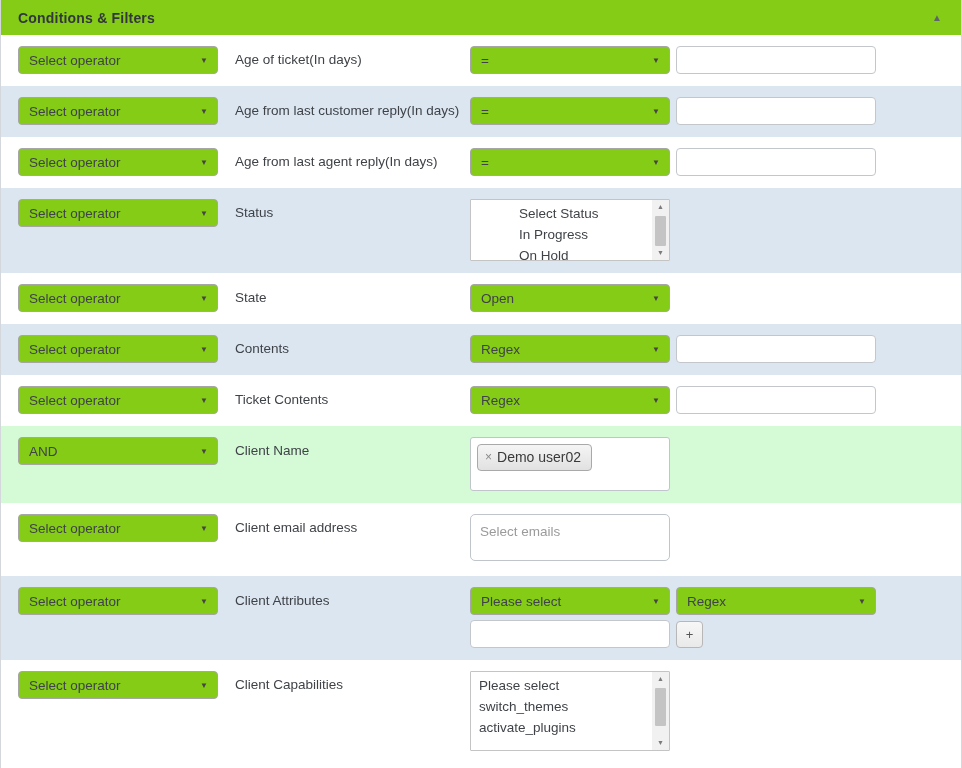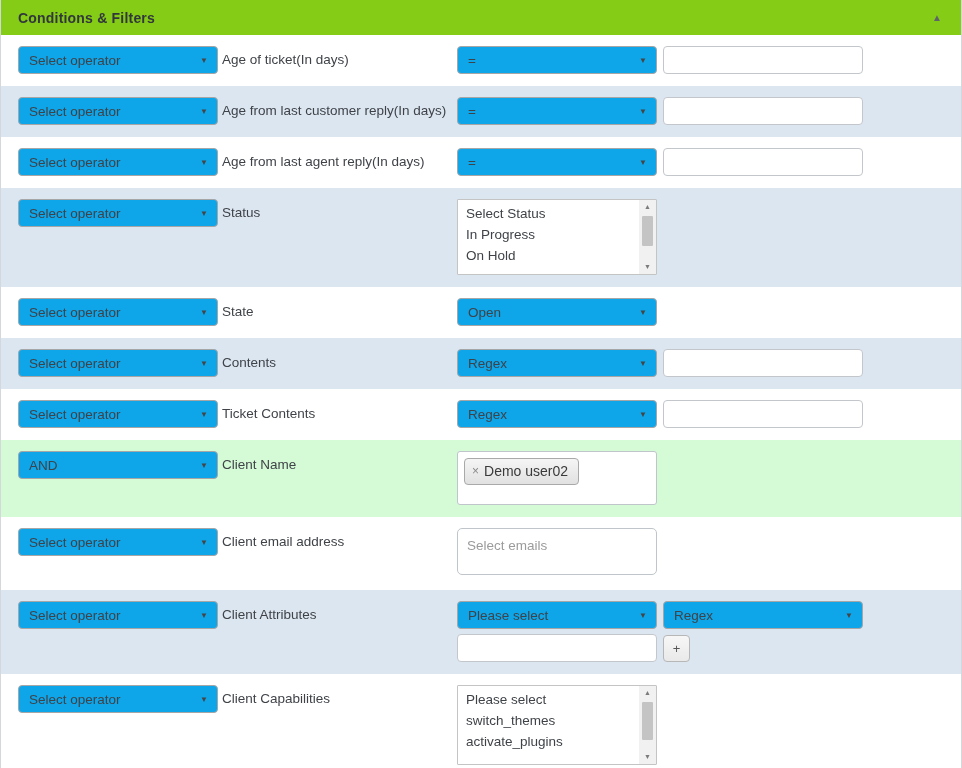--- a/index.html
+++ b/index.html
@@ -8,38 +8,38 @@
   .panel { width:962px; height:768px; border-left:1px solid #d4d8dc; border-right:1px solid #d4d8dc; }
   .panel-header { height:35px; background:#84cc16; display:flex; align-items:center;
     padding:0 19px 0 17px; cursor:pointer; }
   .panel-title { font-weight:bold; font-size:14px; color:#32373c; flex:1; letter-spacing:.2px; }
   .collapse-arrow { font-size:10px; color:#5f646b; }
 
   .row { display:flex; align-items:flex-start; padding:11px 17px 12px 17px; background:#fff; }
   .row.blue  { background:#dce6f1; }
   .row.green { background:#d5fbd6; }
 
-  .sel { height:28px; background:#0ea5e9; border:1px solid #a6a6a6; border-radius:4px;
+  .sel { height:28px; background:#84cc16; border:1px solid #a6a6a6; border-radius:4px;
     display:flex; align-items:center; padding:0 9px 0 10px; font-size:13.5px; color:#3f4348;
     cursor:pointer; }
   .sel .caret { margin-left:auto; font-size:8px; color:#454545; padding-left:6px; }
   .op-col { flex:0 0 200px; }
   .op-col .sel { width:200px; }
-  .row-label { flex:0 0 235px; margin-left:4px; line-height:28px; font-size:13.5px; color:#3f4348; }
+  .row-label { flex:0 0 235px; margin-left:17px; line-height:28px; font-size:13.5px; color:#3f4348; }
 
   .controls { display:flex; flex-direction:column; gap:5px; }
   .ctl-line { display:flex; gap:6px; }
   .vsel { width:200px; }
   .vinput { width:200px; height:28px; border:1px solid #c3c7cc; border-radius:4px;
     padding:0 8px; font-family:"Liberation Sans", sans-serif; font-size:13.5px; color:#333;
     background:#fff; outline:none; }
 
   .listbox { width:200px; background:#fff; border:1px solid #c4c4c4; border-radius:1px;
     position:relative; overflow:hidden; padding:3px 17px 0 0; }
-  .listbox.status-list { height:76px; }
+  .listbox.status-list { height:62px;padding-left:40px; }
   .listbox.caps-list   { height:80px; }
   .list-item { padding:1px 8px; font-size:13.5px; color:#3f4348; line-height:19px;
     white-space:nowrap; cursor:default; }
   .fake-scrollbar { position:absolute; top:0; right:0; bottom:0; width:17px;
     background:#f1f1f1; display:flex; flex-direction:column; align-items:center; }
   .sb-btn { width:100%; height:14px; font-size:7px; color:#7b7b7b; text-align:center;
     line-height:14px; cursor:pointer; }
   .sb-btn.bottom { margin-top:auto; }
   .sb-thumb { width:11px; background:#c4c4c4; border-radius:1px; cursor:grab; }
   .sb-thumb.status-thumb { height:30px; margin-top:2px; }

